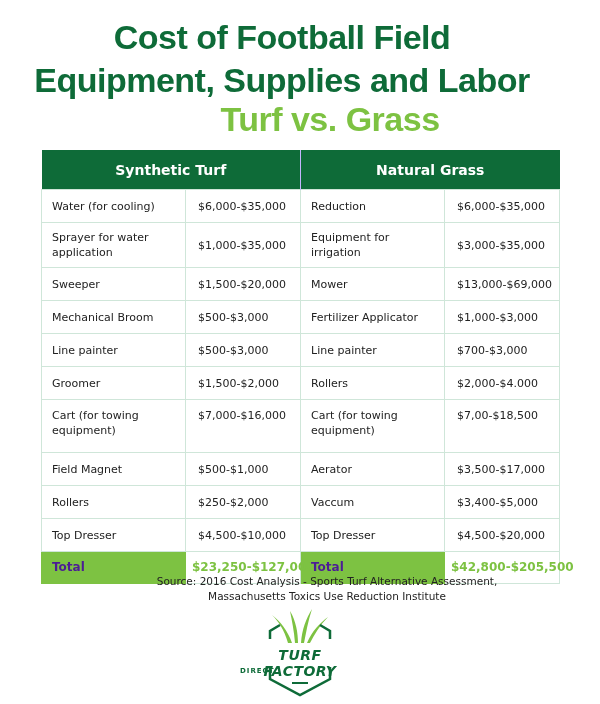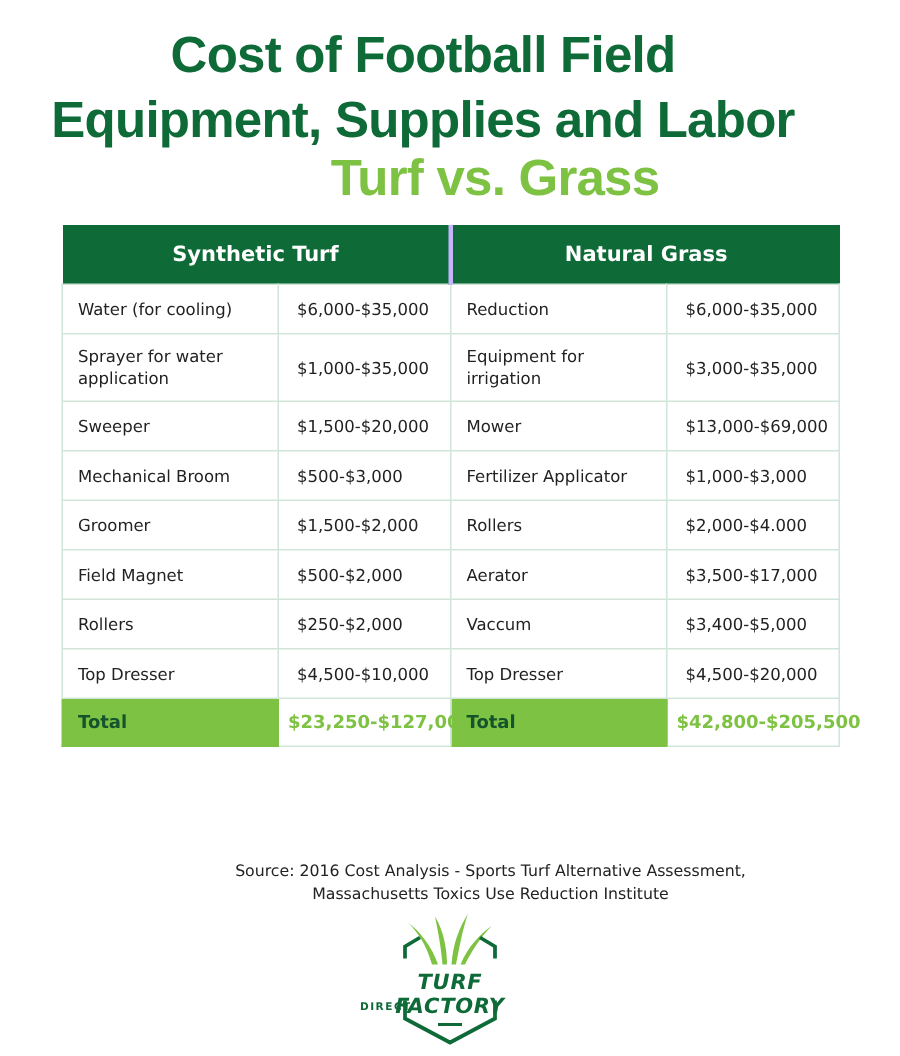--- a/index.html
+++ b/index.html
@@ -2,28 +2,28 @@
 <html><head>
   <meta charset="utf-8">
   <style>
     html, body { margin:0; padding:0; background:#ffffff; }
     body { width:600px; height:704px; position:relative; overflow:hidden; font-family:"DejaVu Sans", sans-serif; }
     .title { position:absolute; left:0; width:564px; text-align:center; font-family:"Liberation Sans", sans-serif; font-weight:bold; color:#0e6b38; font-size:34px; letter-spacing:-0.5px; }
     .title.l1 { top:18px; }
     .title.l2 { top:61px; }
     .title.l3 { top:100px; color:#7dc242;padding-left:48px; }
     table { position:absolute; left:41px; top:150px; width:518px; border-collapse:collapse; table-layout:fixed; }
-    th { background:#0e6b38; color:#fff; height:37px; font-size:14px; font-weight:bold; text-align:center; border-right:3px solid #c4b5fd; }
+    th { background:#0e6b38; color:#fff; height:37px; font-size:14px; font-weight:bold; text-align:center; border-right:1px solid #c4b5fd; }
     td { border:1px solid #cfe6d9; font-size:11px; color:#222; padding:0 15px 0 10px; vertical-align:middle; line-height:15px; }
     td.top { vertical-align:top; padding-top:8px; }
     td.val { padding-left:12px; }
     tr.h33 td { height:32px; }
     tr.h45 td { height:44px; }
     tr.total td { height:31px; }
-    td.tot-label { background:#7dc242; color:#14532d; font-weight:bold; font-size:12px; border-color:#7dc242; }
+    td.tot-label { background:#7dc242; color:#4c1d95; font-weight:bold; font-size:12px; border-color:#7dc242; }
     td.tot-val { color:#7dc242; font-weight:bold; font-size:12px; padding-left:6px; }
     .source { position:absolute; top:574px; left:0; width:600px; text-align:center; font-size:10.5px; color:#222; line-height:15px;padding-left:27px; }
     .logo { position:absolute; left:240px; top:607px; width:120px; height:92px; }
     .logo-text { position:absolute; left:0; top:40px; width:120px; text-align:center; font-family:"DejaVu Sans", sans-serif; font-weight:bold; font-size:14px; color:#0e6b38; letter-spacing:0.5px;font-style:italic; }
     .logo-sub { position:absolute; left:0; top:60px; width:120px; text-align:left; font-size:7px; font-weight:bold; color:#0e6b38; letter-spacing:1px; }
   </style>
 </head>
 <body>
 
 <div class="title l1">Cost of Football Field</div>
@@ -62,28 +62,40 @@
       <td>Mower</td>
       <td class="val">$13,000-$69,000</td>
     </tr>
     <tr class="h33">
       <td>Mechanical Broom</td>
       <td class="val">$500-$3,000</td>
       <td>Fertilizer Applicator</td>
       <td class="val">$1,000-$3,000</td>
     </tr>
     <tr class="h33">
+      <td>Line painter</td>
+      <td class="val">$500-$3,000</td>
+      <td>Line painter</td>
+      <td class="val">$700-$3,000</td>
+    </tr>
+    <tr class="h33">
       <td>Groomer</td>
       <td class="val">$1,500-$2,000</td>
       <td>Rollers</td>
       <td class="val">$2,000-$4.000</td>
     </tr>
+    <tr class="h45">
+      <td class="top">Cart (for towing equipment)</td>
+      <td class="val top">$7,000-$16,000</td>
+      <td class="top">Cart (for towing equipment)</td>
+      <td class="val top">$7,00-$18,500</td>
+    </tr>
     <tr class="h33">
       <td>Field Magnet</td>
-      <td class="val">$500-$2,000</td>
+      <td class="val">$500-$1,000</td>
       <td>Aerator</td>
       <td class="val">$3,500-$17,000</td>
     </tr>
     <tr class="h33">
       <td>Rollers</td>
       <td class="val">$250-$2,000</td>
       <td>Vaccum</td>
       <td class="val">$3,400-$5,000</td>
     </tr>
     <tr class="h33">

